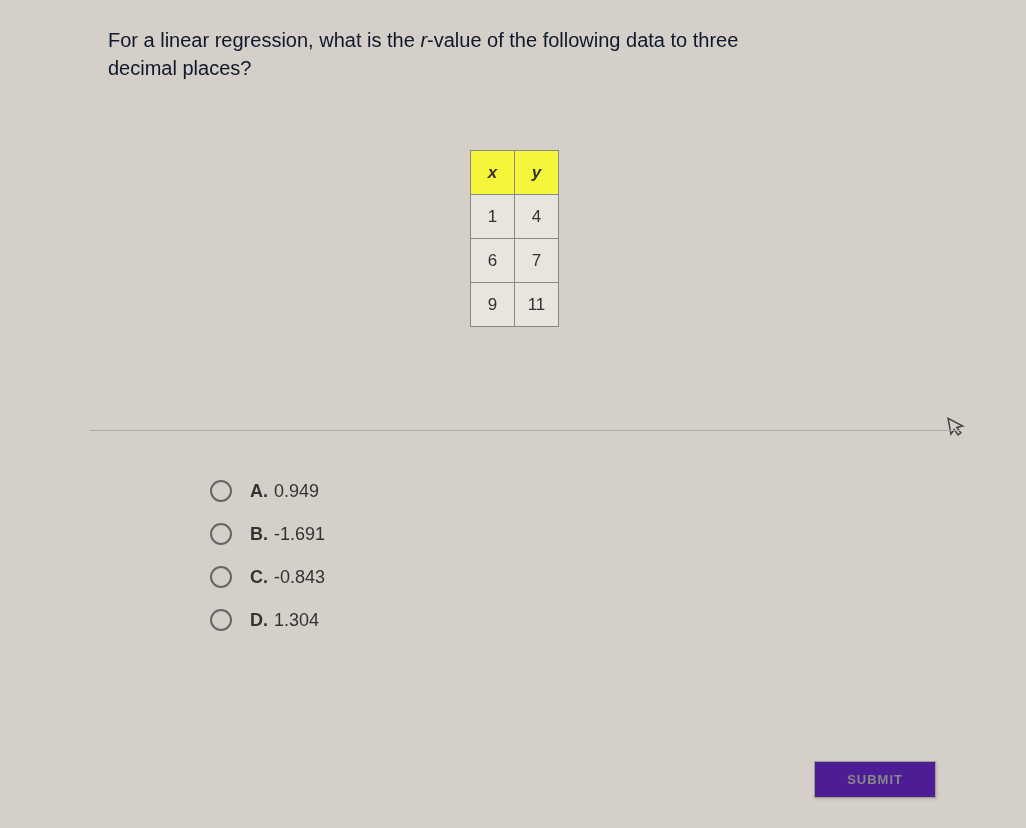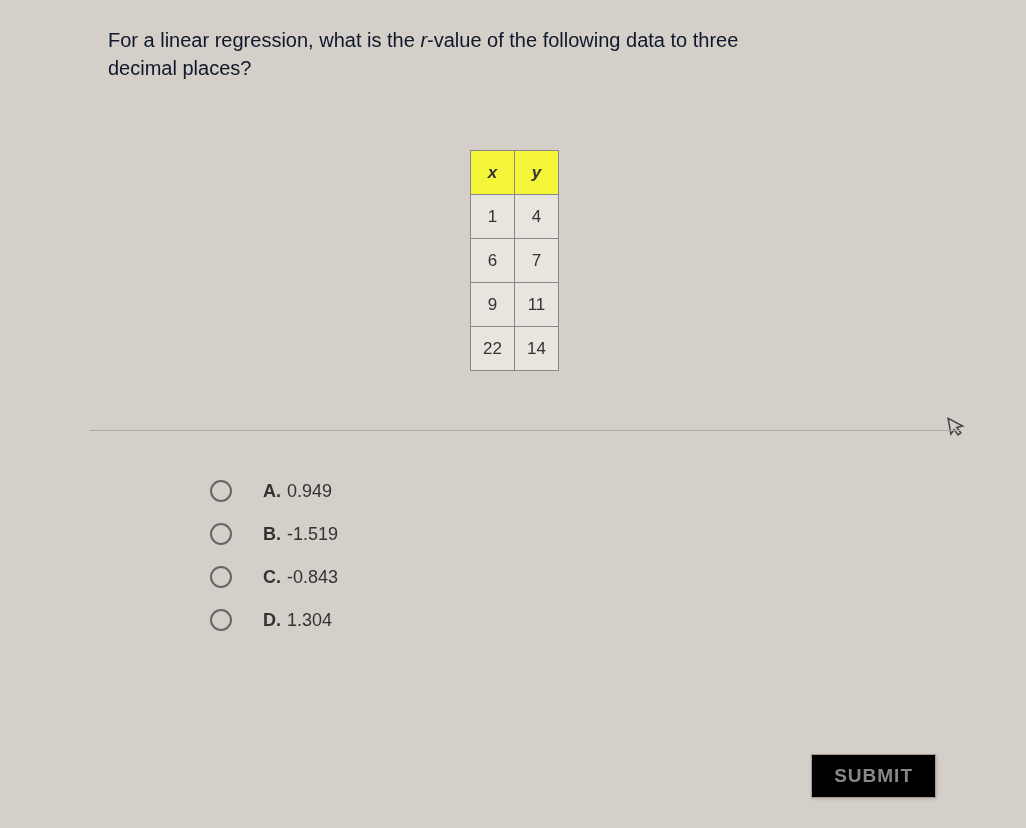--- a/index.html
+++ b/index.html
@@ -61,21 +61,20 @@
     }
     .options {
       position: absolute;
       top: 480px;
       left: 210px;
     }
     .option {
       display: flex;
       align-items: center;
       margin-bottom: 21px;
-      gap: 13px;
     }
     .radio {
       width: 22px;
       height: 22px;
       border: 2px solid #666;
       border-radius: 50%;
       margin-right: 18px;
       background: transparent;
       cursor: pointer;
       flex-shrink: 0;
@@ -85,25 +84,25 @@
       color: #333;
     }
     .option-label .letter {
       font-weight: bold;
       margin-right: 6px;
     }
     .submit-btn {
       position: absolute;
       bottom: 30px;
       right: 90px;
-      background: #000000;
+      background: #4c1d95;
       color: #888;
       border: 1px solid #a29c93;
-      padding: 10px 22px;
-      font-size: 19px;
+      padding: 10px 32px;
+      font-size: 13px;
       font-weight: bold;
       letter-spacing: 1px;
       cursor: pointer;
       box-shadow: 1px 1px 3px rgba(0,0,0,0.15);
     }
     .cursor-arrow {
       position: absolute;
       top: 415px;
       right: 60px;
       font-size: 20px;
@@ -132,24 +131,20 @@
       <td>4</td>
     </tr>
     <tr>
       <td>6</td>
       <td>7</td>
     </tr>
     <tr>
       <td>9</td>
       <td>11</td>
     </tr>
-    <tr>
-      <td>22</td>
-      <td>14</td>
-    </tr>
   </tbody>
 </table>
 
 <div class="cursor-arrow">
   <svg width="18" height="22" viewBox="0 0 18 22">
     <path d="M2 2 L2 18 L6 14 L9 20 L12 18.5 L9 12.5 L15 12 Z" fill="none" stroke="#444" stroke-width="1.5"></path>
   </svg>
 </div>
 
 <div class="divider"></div>
@@ -157,21 +152,21 @@
 <div class="options">
   <div class="option">
     <div class="radio"></div>
     <div class="option-label">
       <span class="letter">A.</span><span>0.949</span>
     </div>
   </div>
   <div class="option">
     <div class="radio"></div>
     <div class="option-label">
-      <span class="letter">B.</span><span>-1.519</span>
+      <span class="letter">B.</span><span>-1.691</span>
     </div>
   </div>
   <div class="option">
     <div class="radio"></div>
     <div class="option-label">
       <span class="letter">C.</span><span>-0.843</span>
     </div>
   </div>
   <div class="option">
     <div class="radio"></div>

